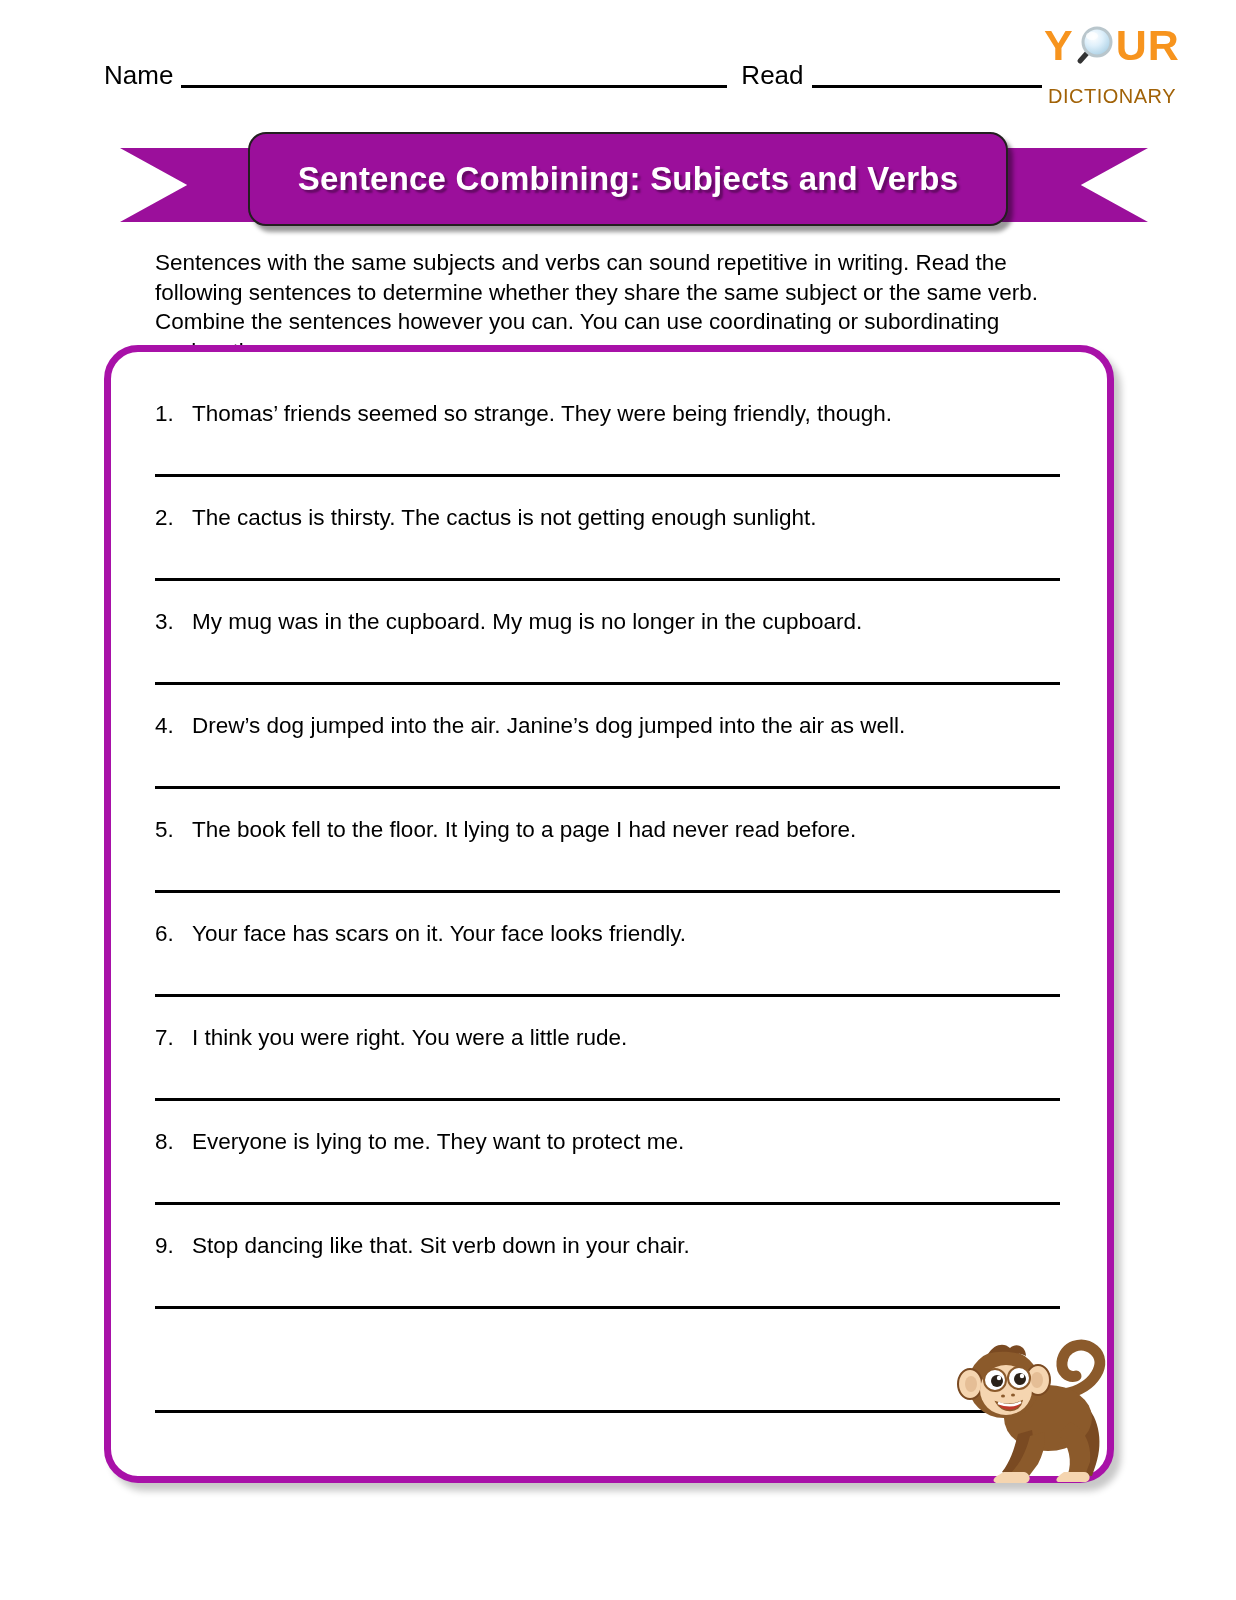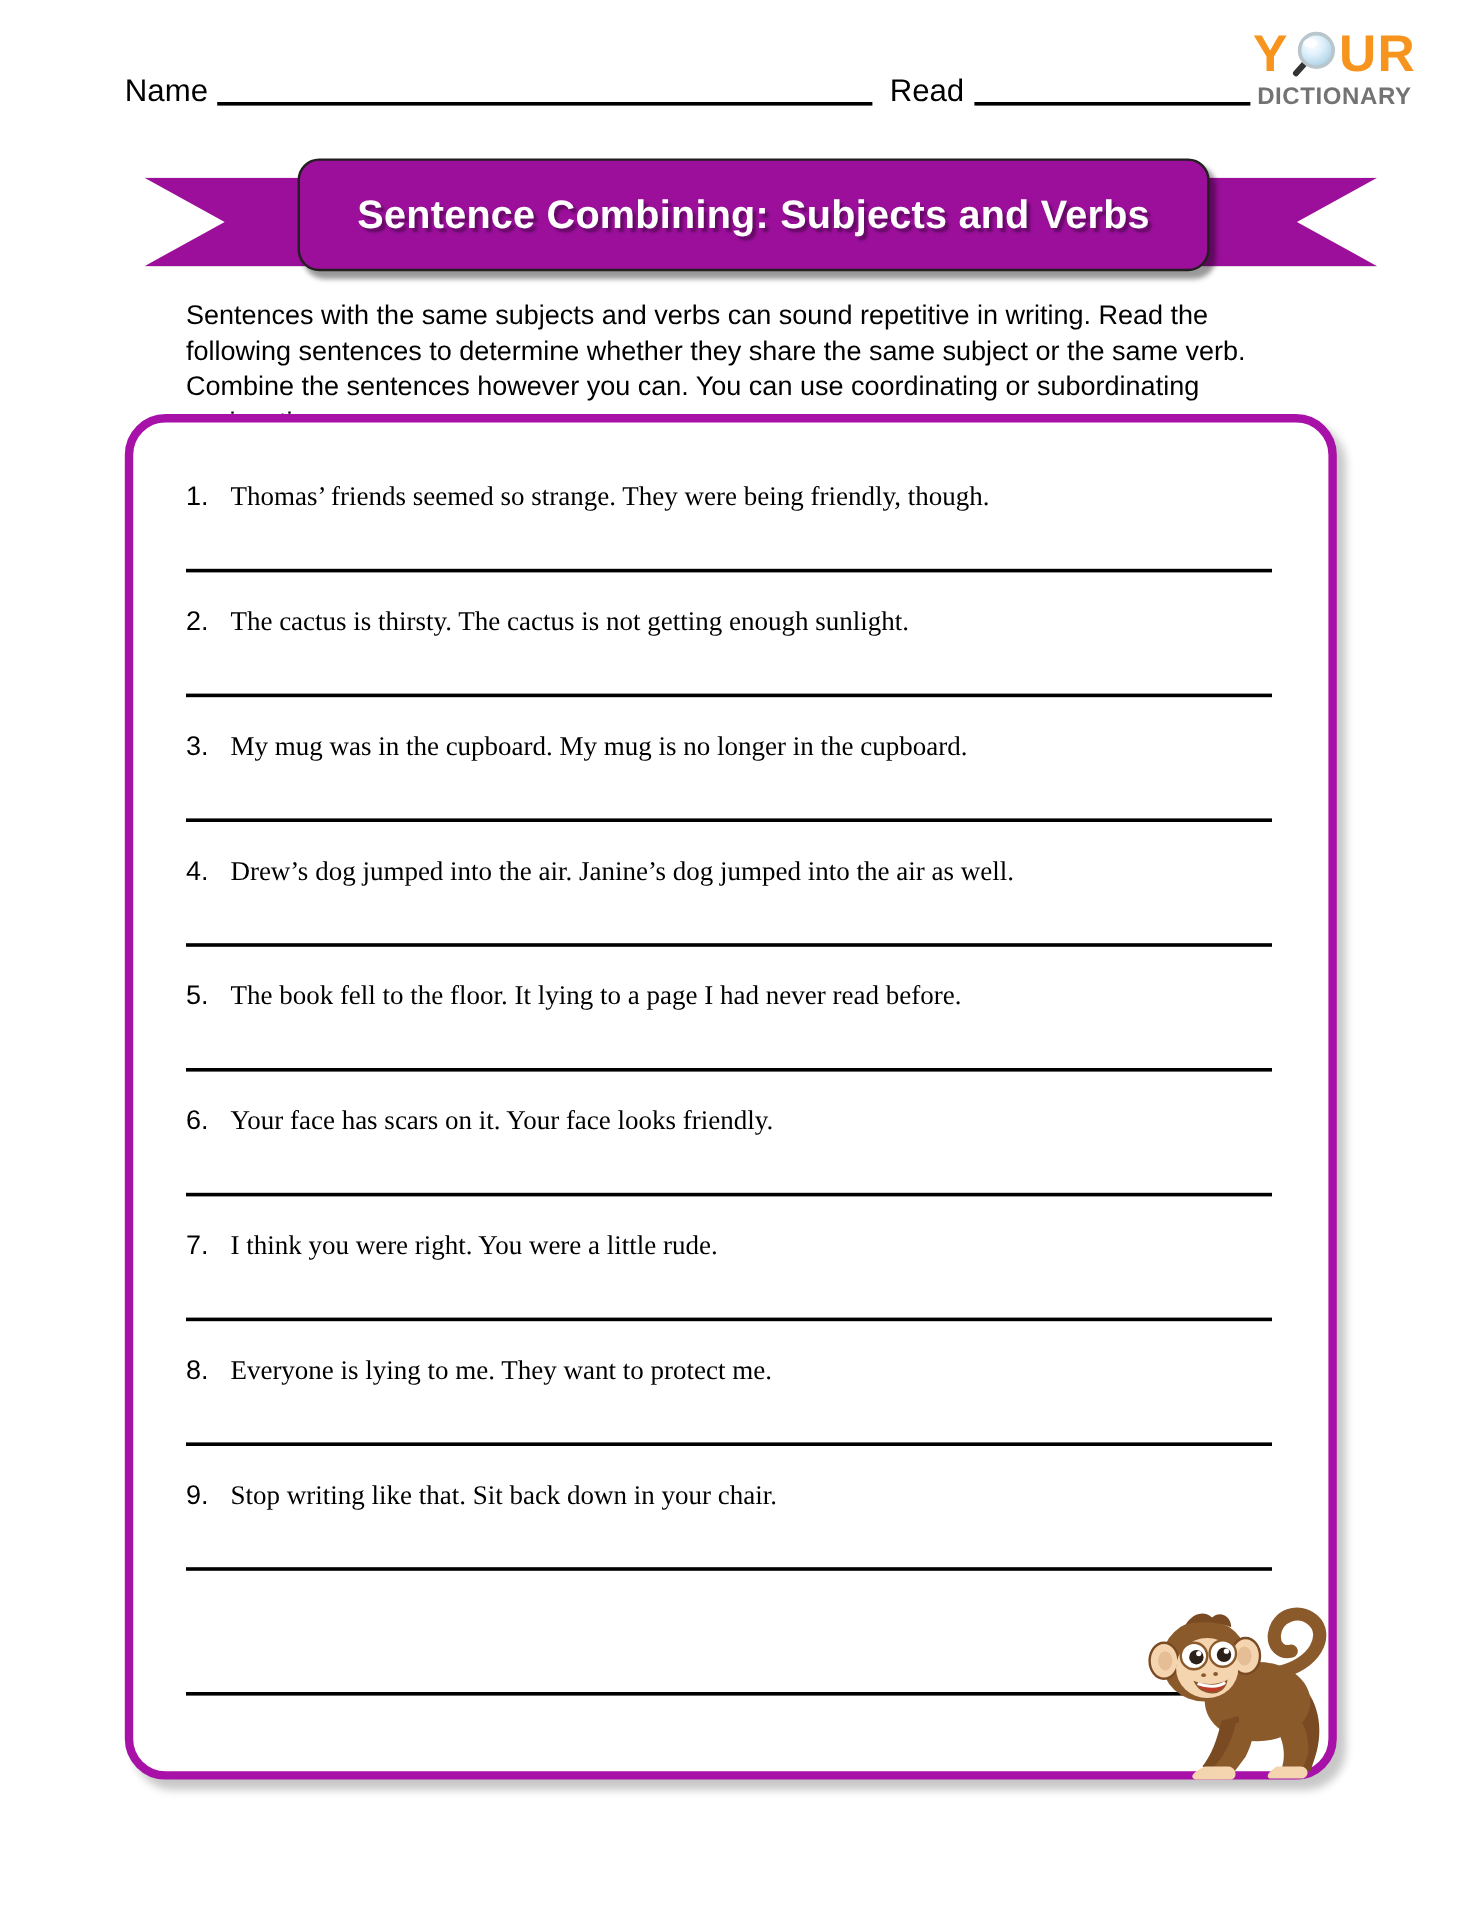--- a/index.html
+++ b/index.html
@@ -59,24 +59,24 @@
     height: 46px;
   }
   .logo-mag {
     position: relative;
     display: inline-block;
     width: 40px; height: 40px;
     margin: 0 1px;
   }
   .logo-bot {
     font-size: 20px;
-    font-weight: bold;
-    color: #737373;
+    font-weight: normal;
+    color: #a16207;
     letter-spacing: 0.5px;
-    margin-top: 3px;
+    margin-top: 18px;
   }
 
   
   .ribbon-wrap {
     position: absolute;
     left: 16px; top: 132px;
     width: 1236px; height: 104px;
   }
   .ribbon-tail {
     position: absolute;
@@ -154,21 +154,20 @@
     line-height: 1.2;
   }
   .qnum {
     flex: 0 0 37px;
     text-align: left;
     white-space: nowrap;
   }
   .qtext {
     flex: 1 1 auto;
     white-space: nowrap;
-    font-family: Liberation Serif, serif;
   }
   .qline {
     position: absolute;
     left: 0; top: 74px;
     width: 905px;
     border-bottom: 3px solid #000;
   }
 
   
   .monkey {
@@ -286,21 +285,21 @@
     <div class="qrow">
       <span class="qnum">8.</span>
       <span class="qtext">Everyone is lying to me. They want to protect me.</span>
     </div>
     <div class="qline"></div>
   </div>
 
   <div class="qitem">
     <div class="qrow">
       <span class="qnum">9.</span>
-      <span class="qtext">Stop writing like that. Sit back down in your chair.</span>
+      <span class="qtext">Stop dancing like that. Sit verb down in your chair.</span>
     </div>
     <div class="qline"></div>
   </div>
 
   <div class="qitem">
     <div class="qline"></div>
   </div>
 
 </div>
 

